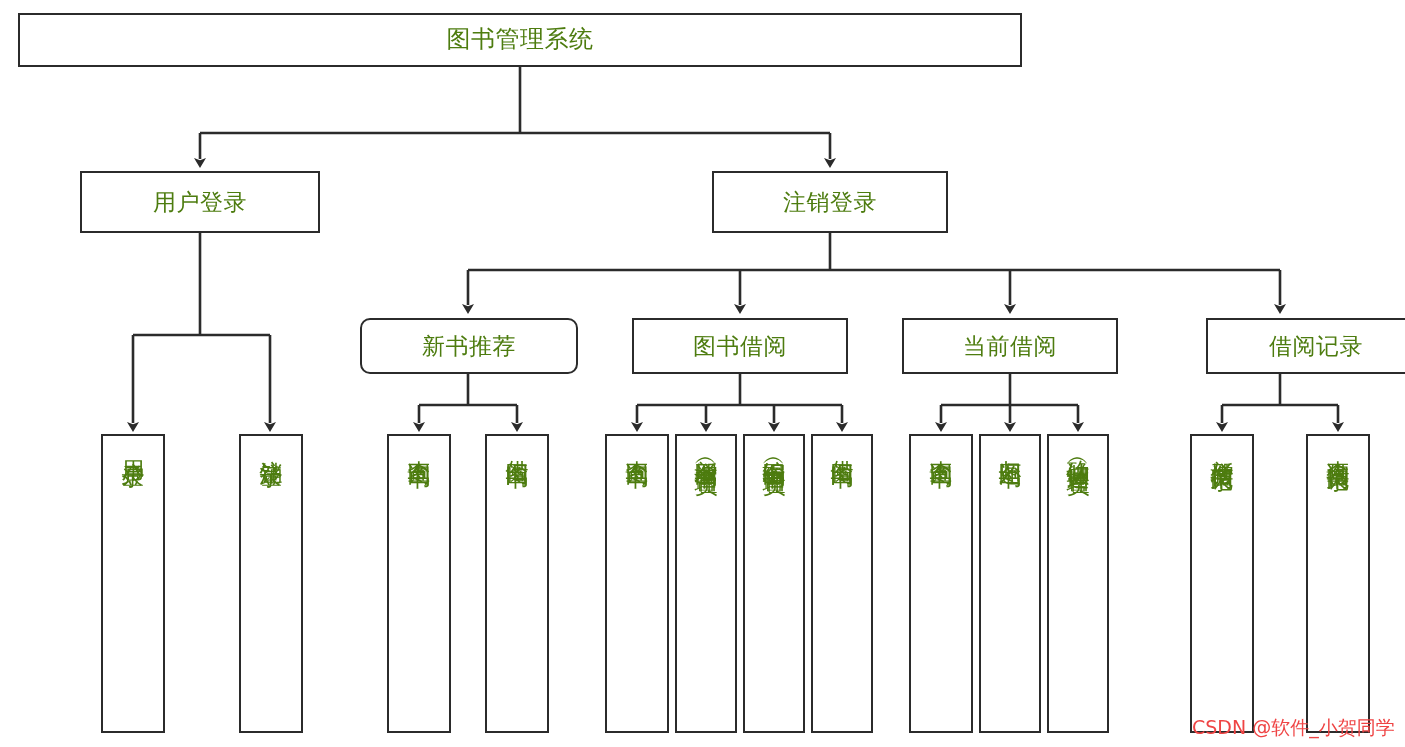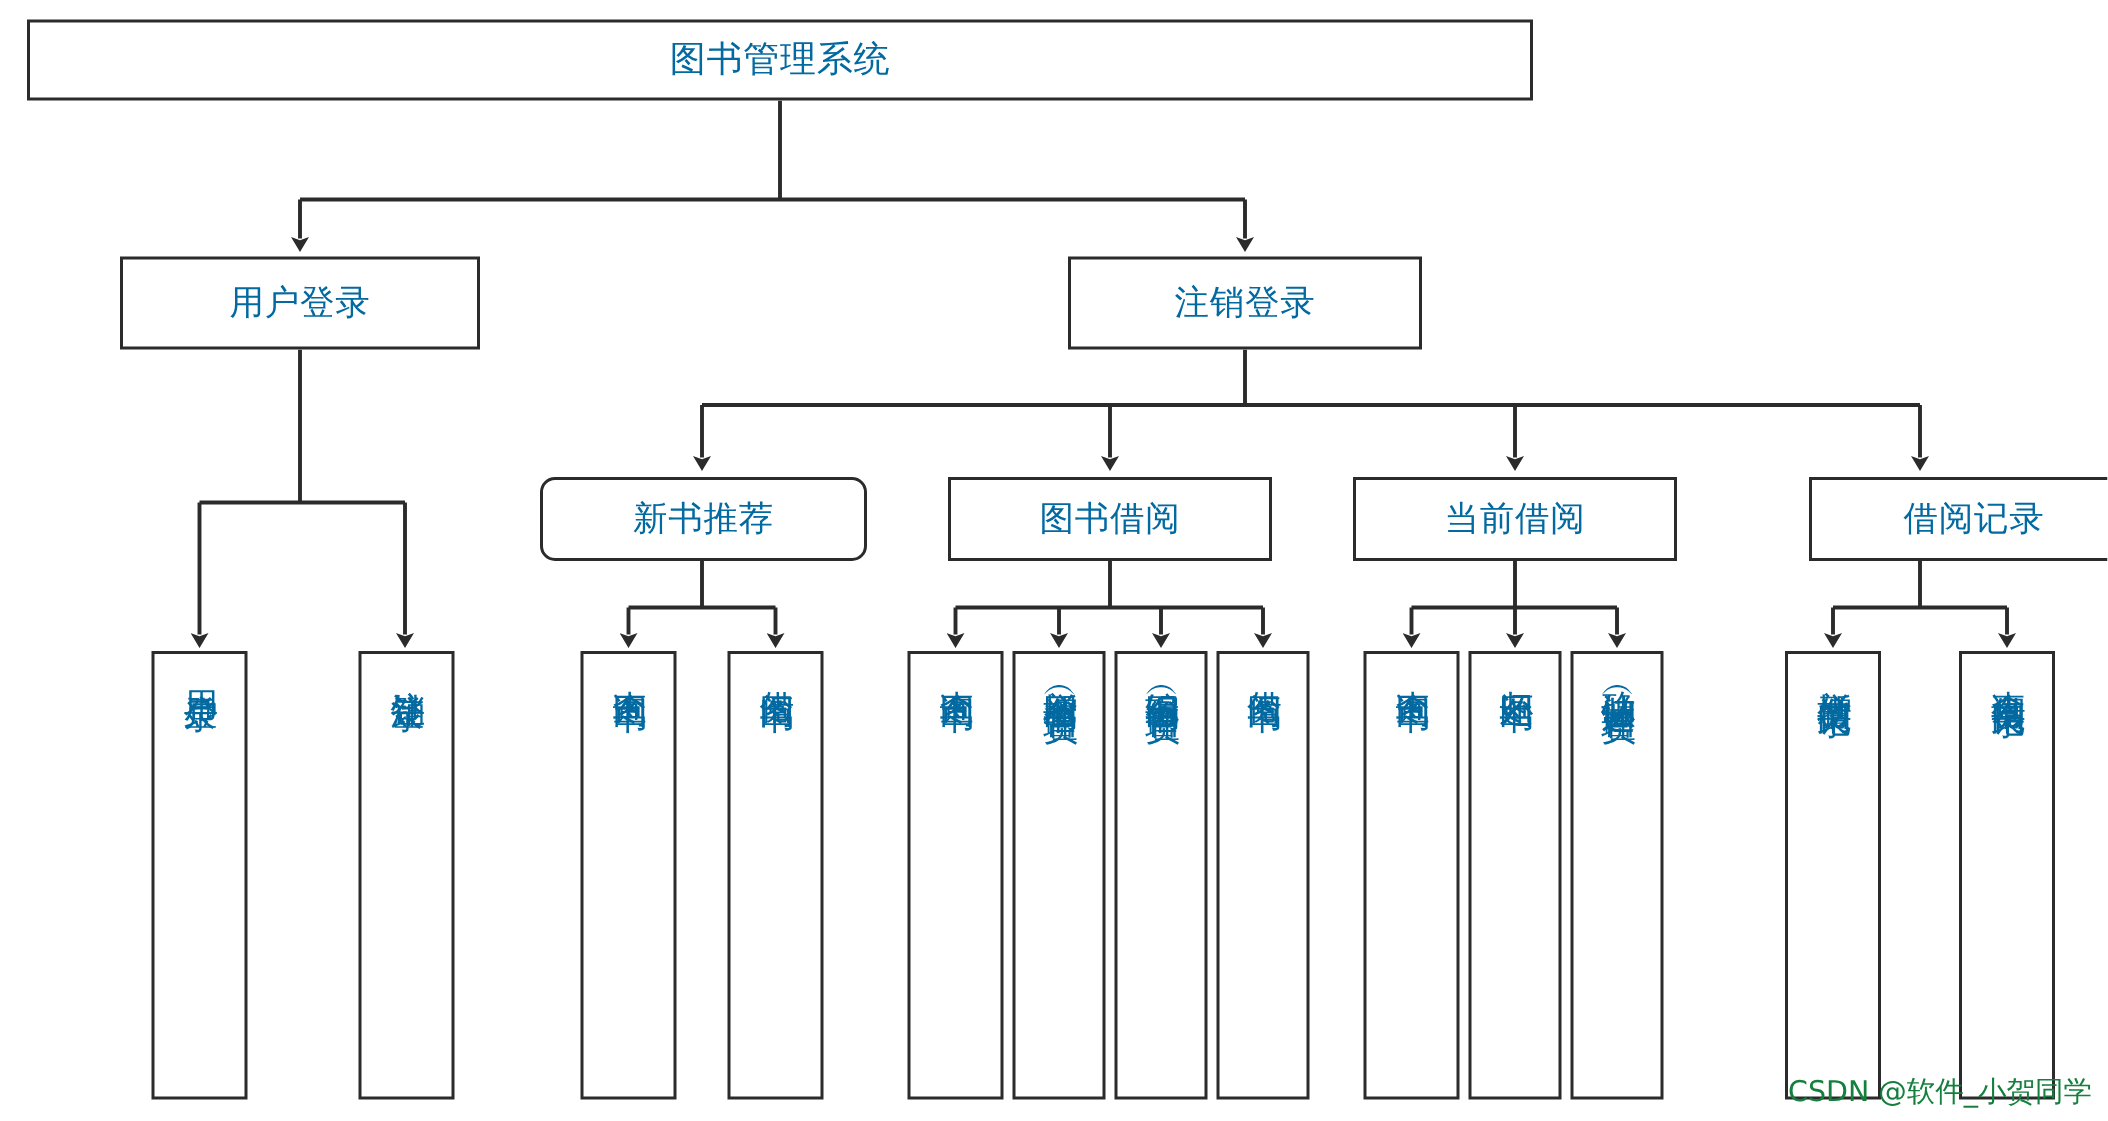--- a/index.html
+++ b/index.html
@@ -26,21 +26,21 @@
     pointer-events: none;
   }
   .node {
     position: absolute;
     box-sizing: border-box;
     border: 2px solid #2b2b2b;
     background: #ffffff;
     display: flex;
     align-items: center;
     justify-content: center;
-    color: #0369a1;
+    color: #4d7c0f;
   }
   .node .label {
     display: block;
     text-align: center;
     line-height: 1.08;
     letter-spacing: 0.5px;
   }
   
   .node.h .label {
     writing-mode: horizontal-tb;
@@ -56,21 +56,21 @@
   .node.v .label {
     writing-mode: vertical-rl;
     text-orientation: upright;
     font-size: 23px;
     line-height: 1.0;
     letter-spacing: 2px;
     white-space: nowrap;
   }
   .watermark {
     position: absolute;
-    color: #15803d;
+    color: #ef4444;
     font-size: 19px;
     white-space: nowrap;
     font-family: "DejaVu Sans", "Liberation Sans", sans-serif;
   }
 </style>
 </head>
 <body>
 
 <div id="canvas">
 

